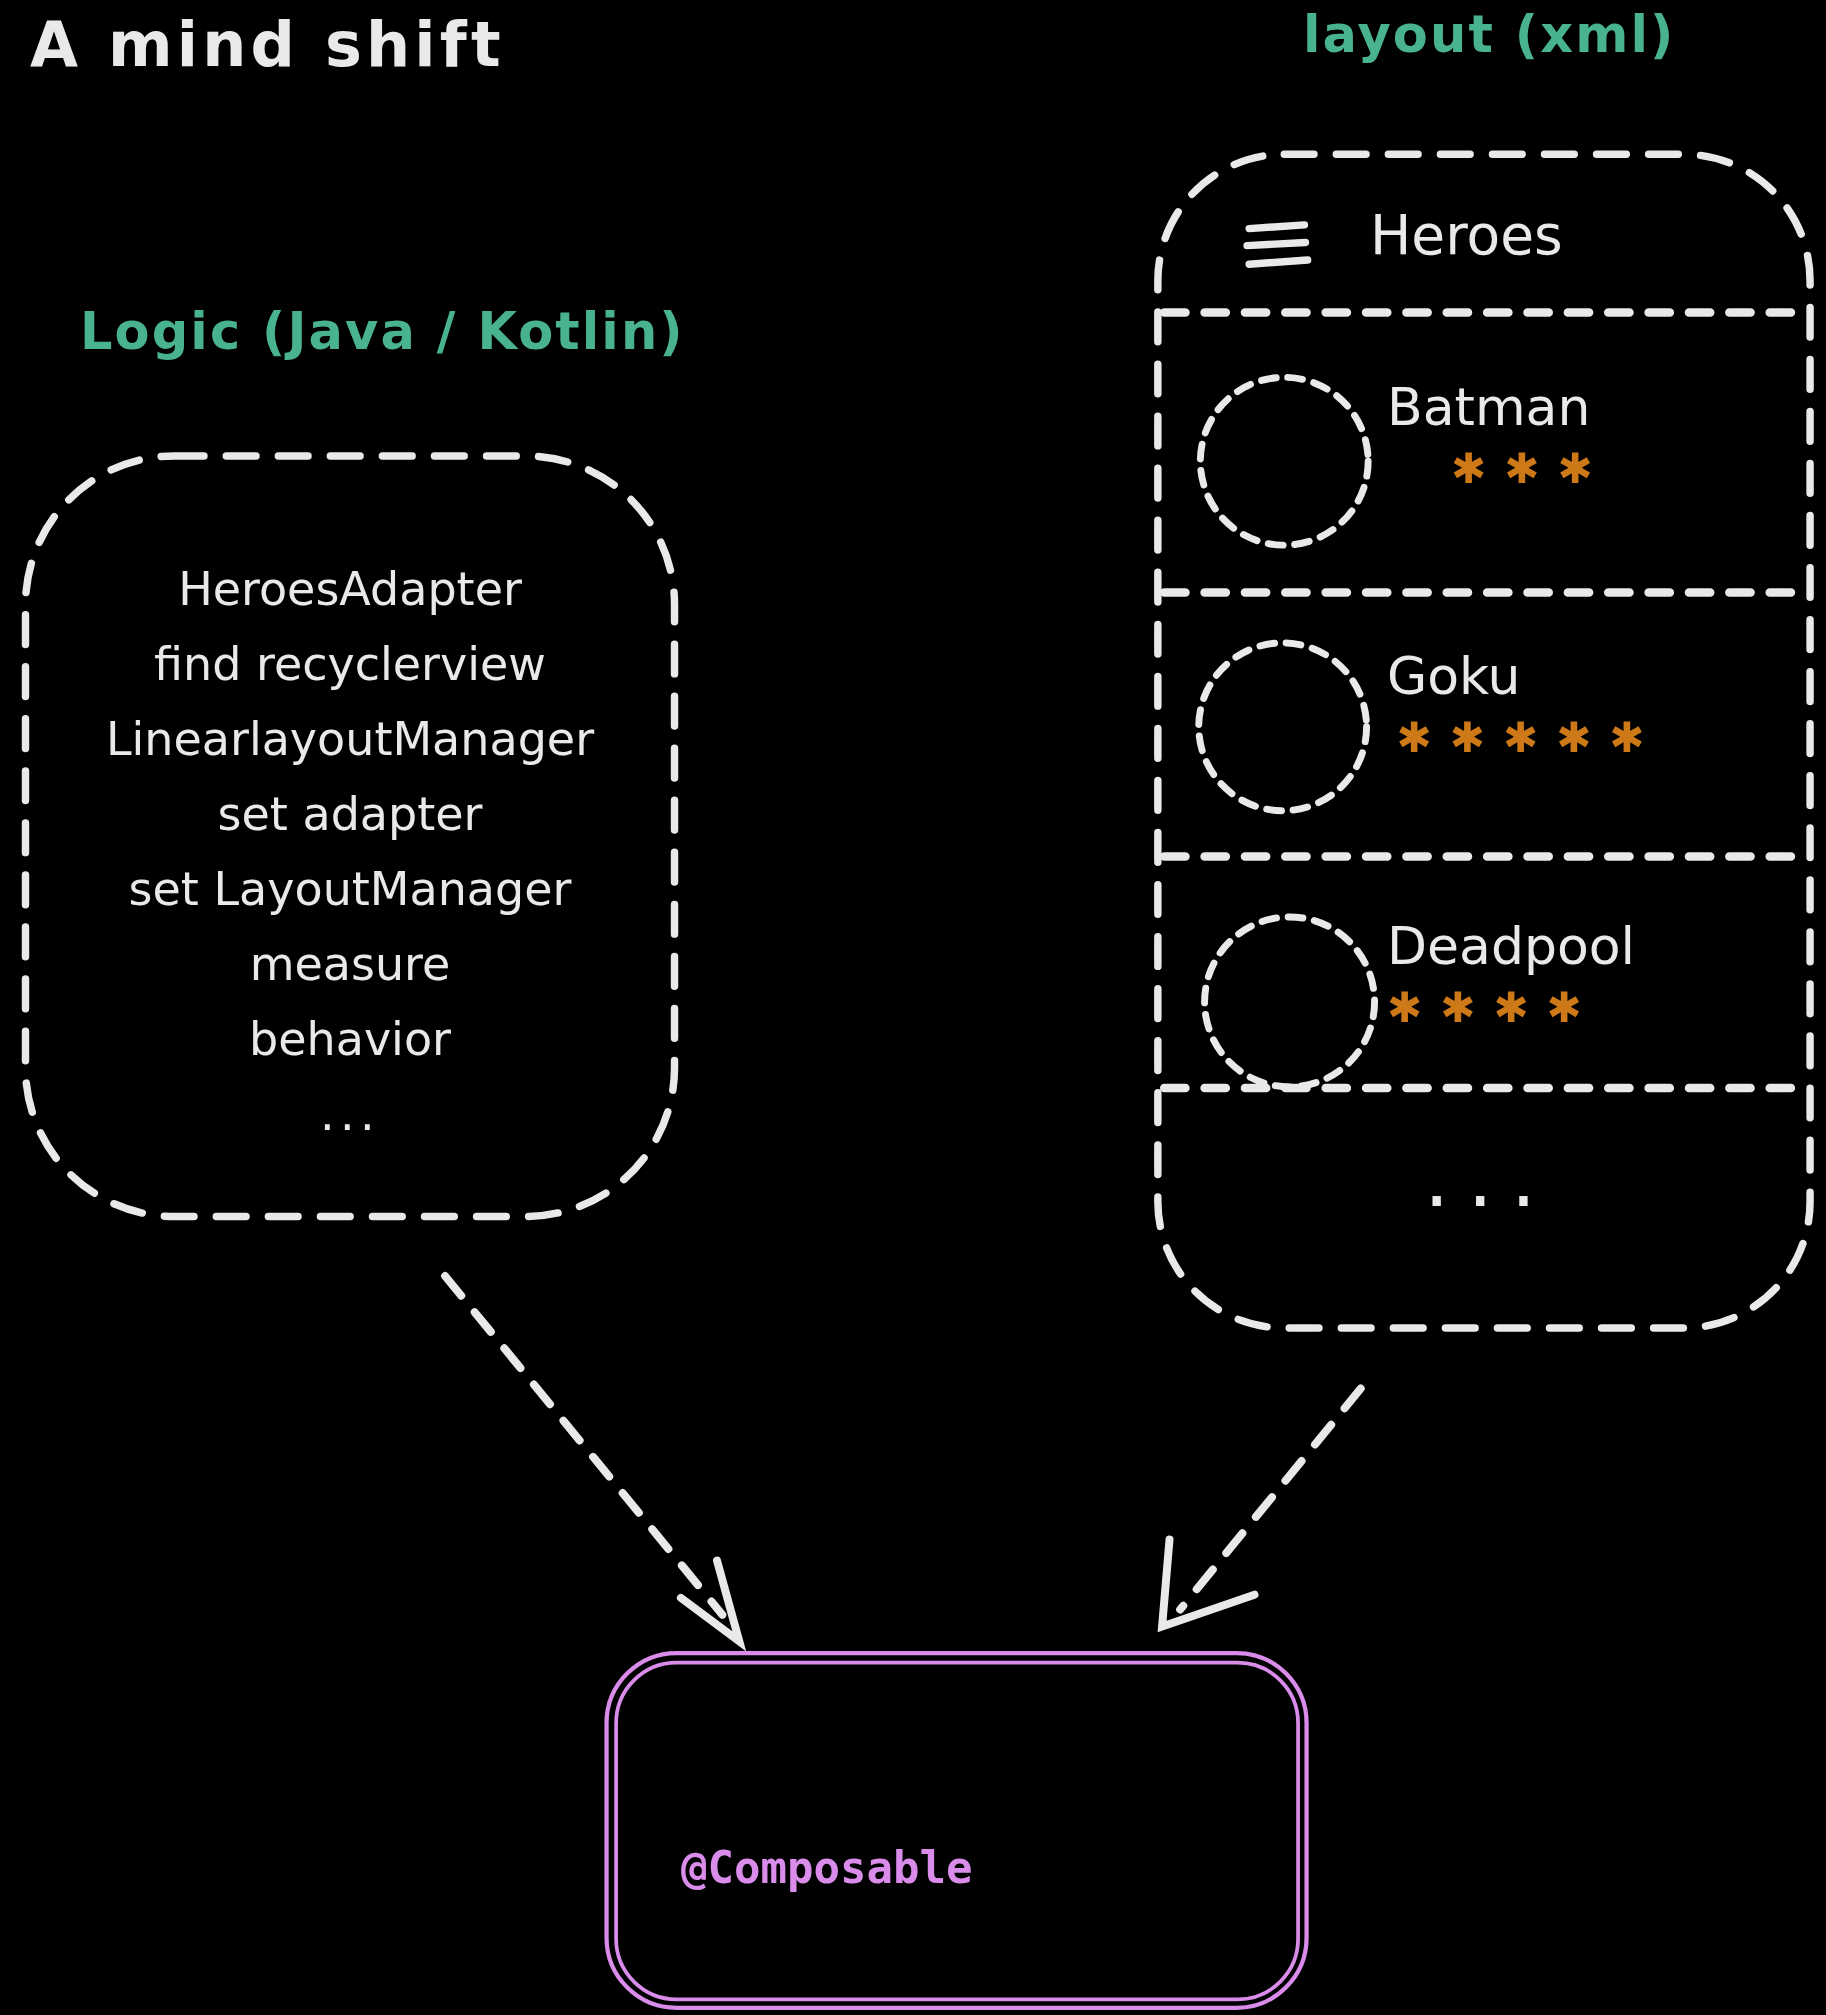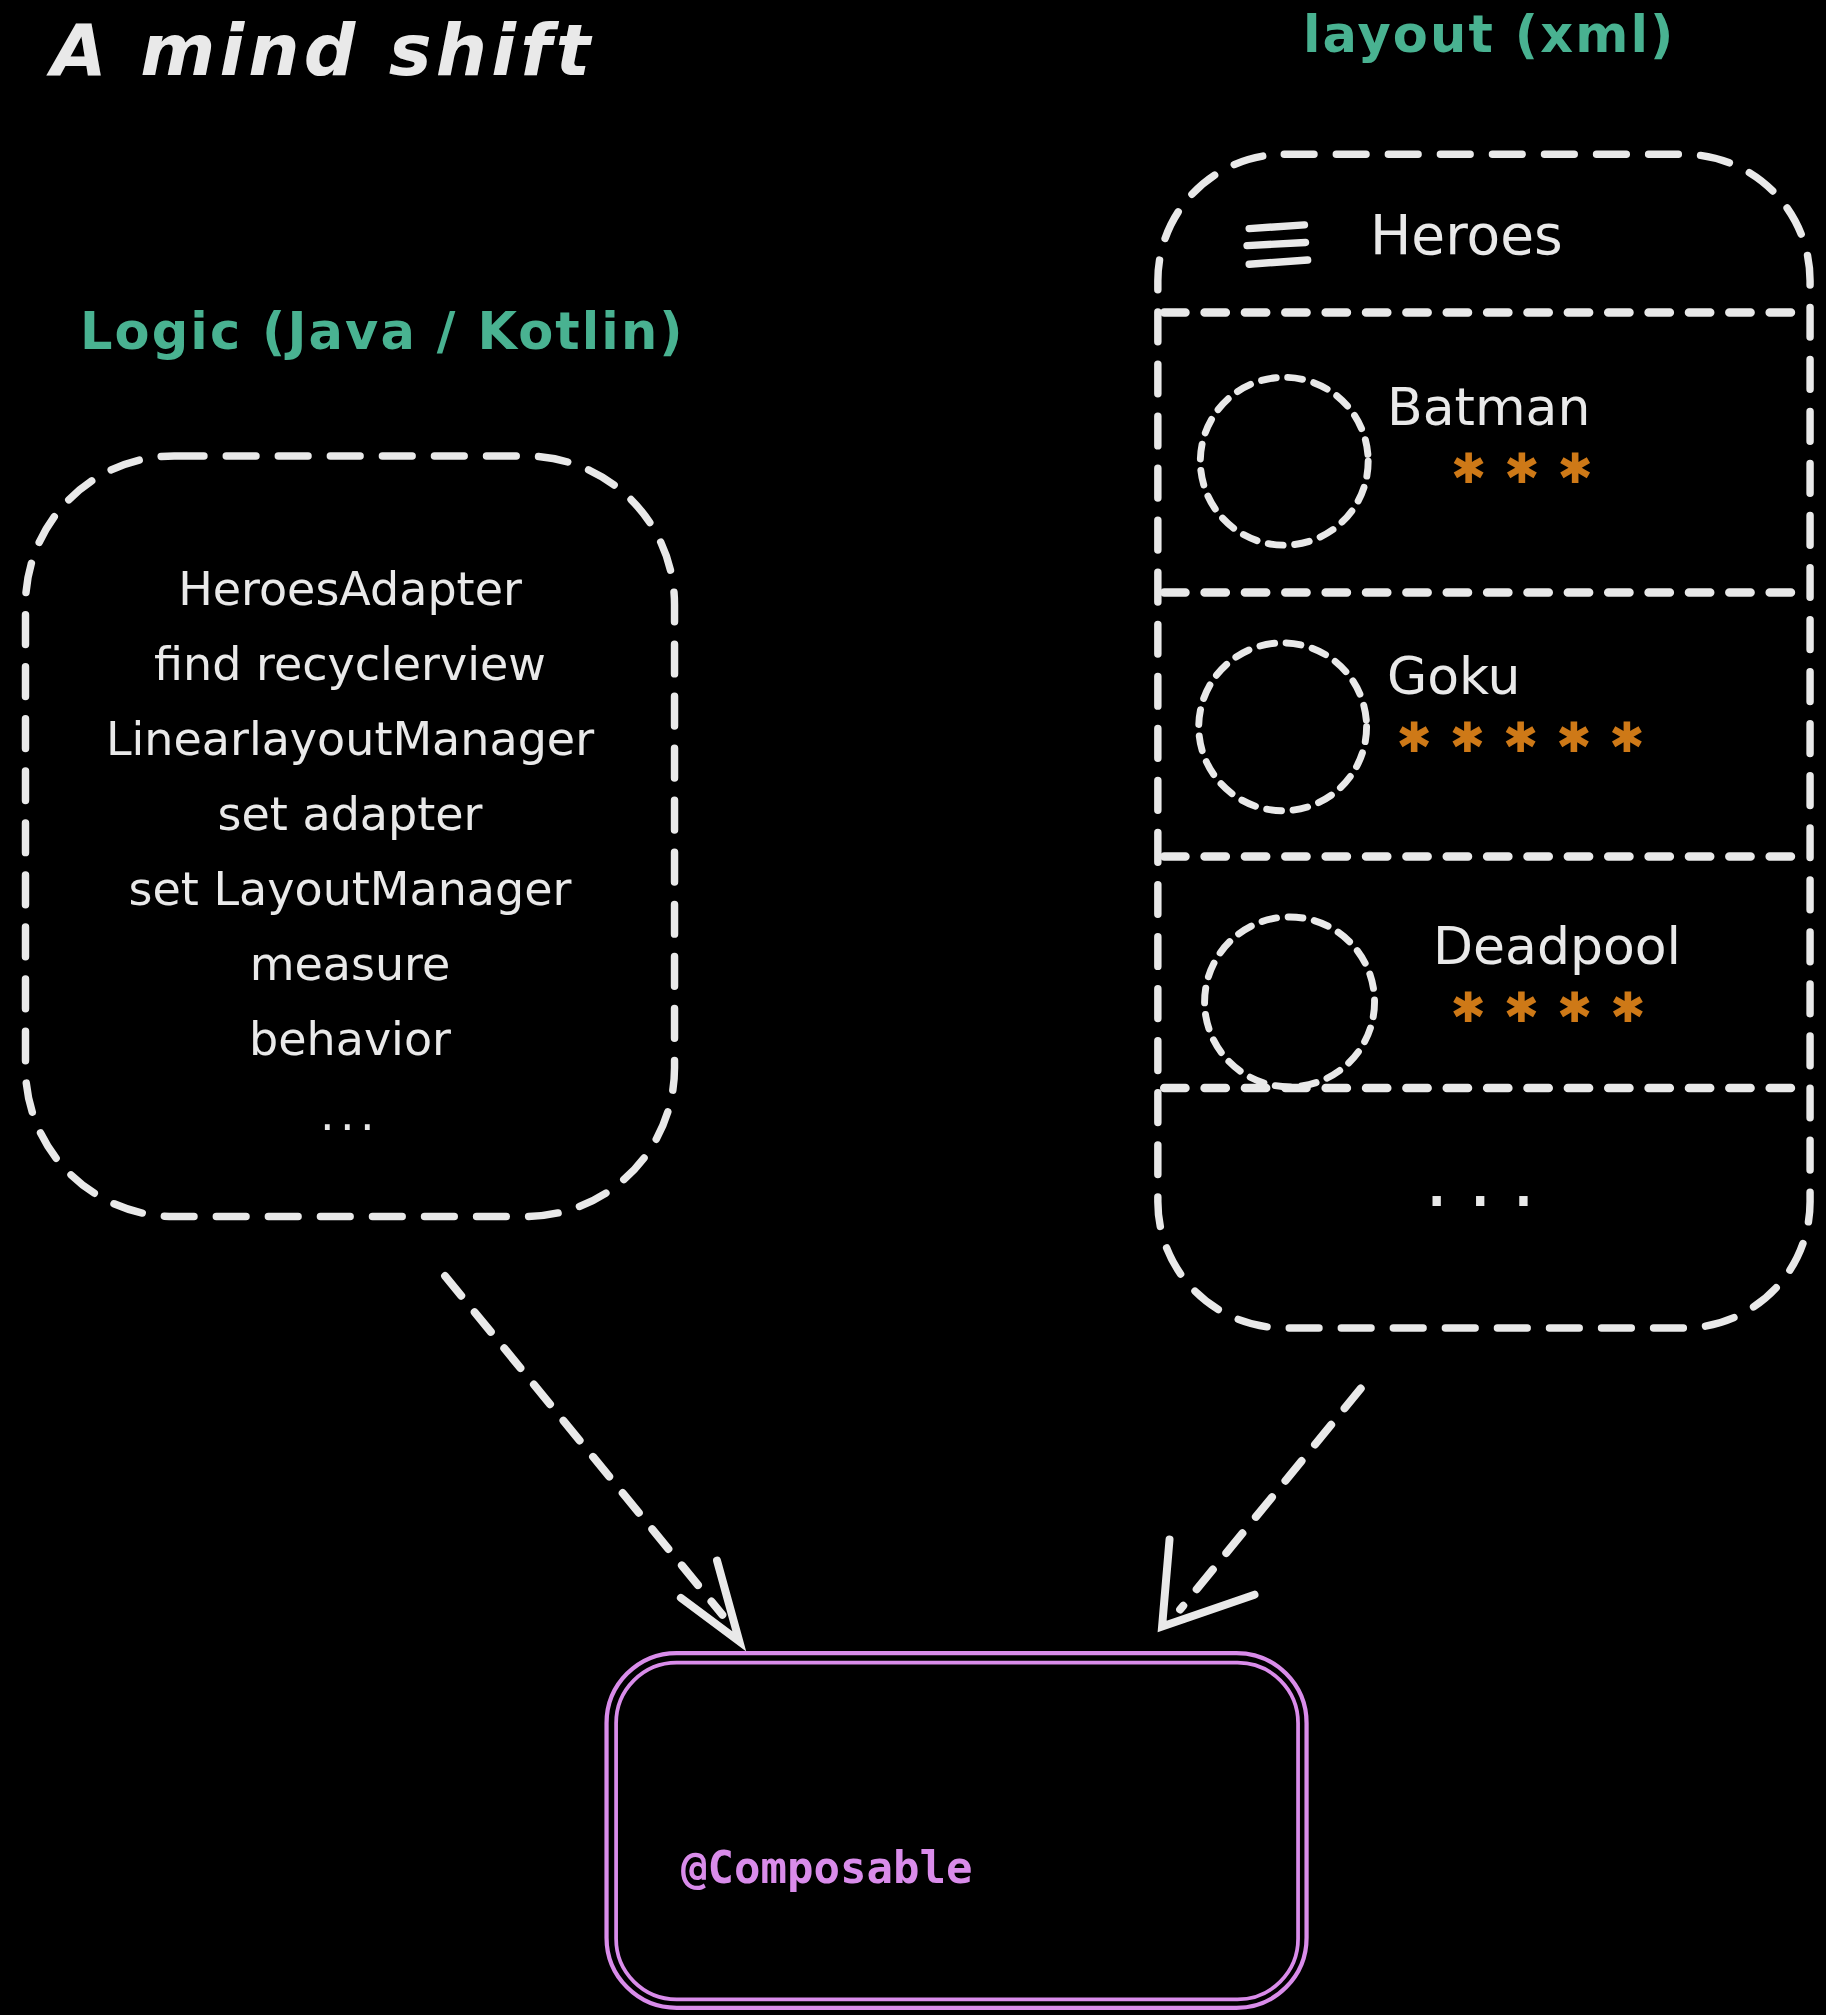--- a/index.html
+++ b/index.html
@@ -7,25 +7,24 @@
     width: 1826px; height: 2015px;
     background: #000;
     position: relative;
     overflow: hidden;
     font-family: "DejaVu Sans", sans-serif;
   }
   .abs { position: absolute; }
   svg.strokes { position: absolute; left: 0; top: 0; }
 
   .page-title {
-    left: 51px; top: 8px;
-    font-size: 72px; font-weight: 600;
+    left: 30px; top: 8px;
+    font-size: 62px; font-weight: 600;
     color: var(--ink);
     letter-spacing: 4.2px;
-    font-style: italic;
   }
   .section-label {
     font-size: 51px; font-weight: 600;
     color: var(--teal);
     letter-spacing: 2.1px;
   }
   .label-layout { left: 1303px; top: 5.3px; }
   .label-logic  { left: 48px;  top: 302px; margin-left: 32px; }
 
   .logic-items {
@@ -50,21 +49,21 @@
   }
   .hero-row .hero-stars {
     margin-top: 6.4px;
     font-size: 42px;
     color: var(--orange);
     letter-spacing: 18px;
     line-height: 48px;
   }
   .row-batman   { top: 375px;  }
   .row-goku     { top: 644px; }
-  .row-deadpool { top: 914px; text-align: center; }
+  .row-deadpool { top: 914px; }
   .row-batman .hero-stars   { padding-left: 64px; }
   .row-goku .hero-stars     { padding-left: 9.6px;  }
   .row-deadpool .hero-stars { padding-left: 0px;   }
 
   .more-indicator {
     left: 1424px; top: 1132px;
     font-size: 80px;
     letter-spacing: 18px;
     color: var(--ink);
   }

